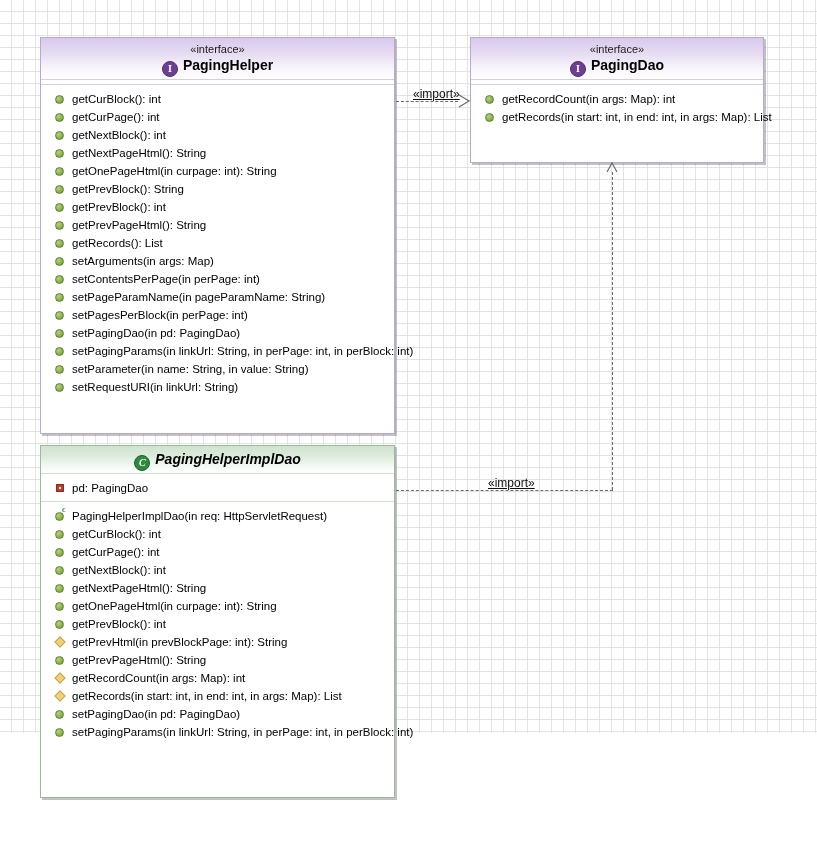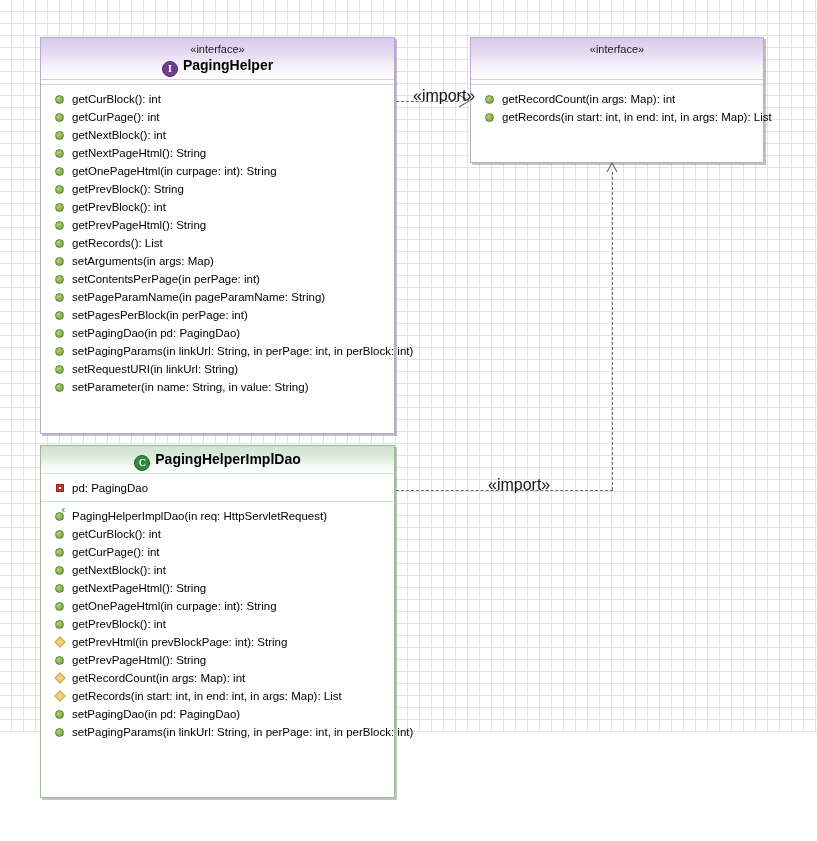--- a/index.html
+++ b/index.html
@@ -42,20 +42,21 @@
   .box-header {
     text-align: center;
     box-sizing: border-box;
     padding-top: 4px;
   }
   .iface .box-header {
     background: linear-gradient(to bottom, #d9c9ec 0%, #e6dcf2 38%, #f7f4fb 72%, #ffffff 100%);
   }
   .cls .box-header {
     background: linear-gradient(to bottom, #cfe3cf 0%, #dcebdc 38%, #f2f8f2 72%, #ffffff 100%);
+    font-style: italic;
   }
   .stereotype {
     font-size: 11px;
     color: #1a1a1a;
     line-height: 14px;
     font-family: "Liberation Sans", sans-serif;
   }
   .class-title {
     font-size: 14px;
     font-weight: bold;
@@ -153,25 +154,26 @@
   .conn-h {
     border-top: 1px dashed #6b6b6b;
     height: 0;
   }
   .conn-v {
     border-left: 1px dashed #6b6b6b;
     width: 0;
   }
   .conn-label {
     position: absolute;
-    font-size: 16px;
+    font-size: 12px;
     color: #111111;
     background: rgba(255,255,255,0.0);
     white-space: nowrap;
     font-family: "Liberation Sans", sans-serif;
+    text-decoration: underline;
   }
   .arrow-svg { position: absolute; overflow: visible; }
 </style>
 </head>
 <body>
 
 <div id="canvas">
 
   <div class="uml-box iface" style="left:40px; top:37px; width:355px; height:397px;">
 
@@ -195,29 +197,32 @@
       <div class="member"><span class="vis pub-method"></span><span>getPrevBlock(): String</span></div>
       <div class="member"><span class="vis pub-method"></span><span>getPrevBlock(): int</span></div>
       <div class="member"><span class="vis pub-method"></span><span>getPrevPageHtml(): String</span></div>
       <div class="member"><span class="vis pub-method"></span><span>getRecords(): List</span></div>
       <div class="member"><span class="vis pub-method"></span><span>setArguments(in args: Map)</span></div>
       <div class="member"><span class="vis pub-method"></span><span>setContentsPerPage(in perPage: int)</span></div>
       <div class="member"><span class="vis pub-method"></span><span>setPageParamName(in pageParamName: String)</span></div>
       <div class="member"><span class="vis pub-method"></span><span>setPagesPerBlock(in perPage: int)</span></div>
       <div class="member"><span class="vis pub-method"></span><span>setPagingDao(in pd: PagingDao)</span></div>
       <div class="member"><span class="vis pub-method"></span><span>setPagingParams(in linkUrl: String, in perPage: int, in perBlock: int)</span></div>
+      <div class="member"><span class="vis pub-method"></span><span>setParameter(in name: String, in value: String)</span></div>
       <div class="member"><span class="vis pub-method"></span><span>setRequestURI(in linkUrl: String)</span></div>
-      <div class="member"><span class="vis pub-method"></span><span>setParameter(in name: String, in value: String)</span></div>
     </div>
   </div>
 
   <div class="uml-box iface" style="left:470px; top:37px; width:294px; height:126px;">
 
     <div class="box-header" style="height:41px;">
       <div class="stereotype">«interface»</div>
+      <div class="class-title">
+        <span class="type-icon i t-icon">I</span><span>PagingDao</span>
+      </div>
     </div>
 
     <div class="sep"></div>
     <div class="compartment empty"></div>
     <div class="sep"></div>
 
     <div class="compartment">
       <div class="member"><span class="vis pub-method"></span><span>getRecordCount(in args: Map): int</span></div>
       <div class="member"><span class="vis pub-method"></span><span>getRecords(in start: int, in end: int, in args: Map): List</span></div>
     </div>

